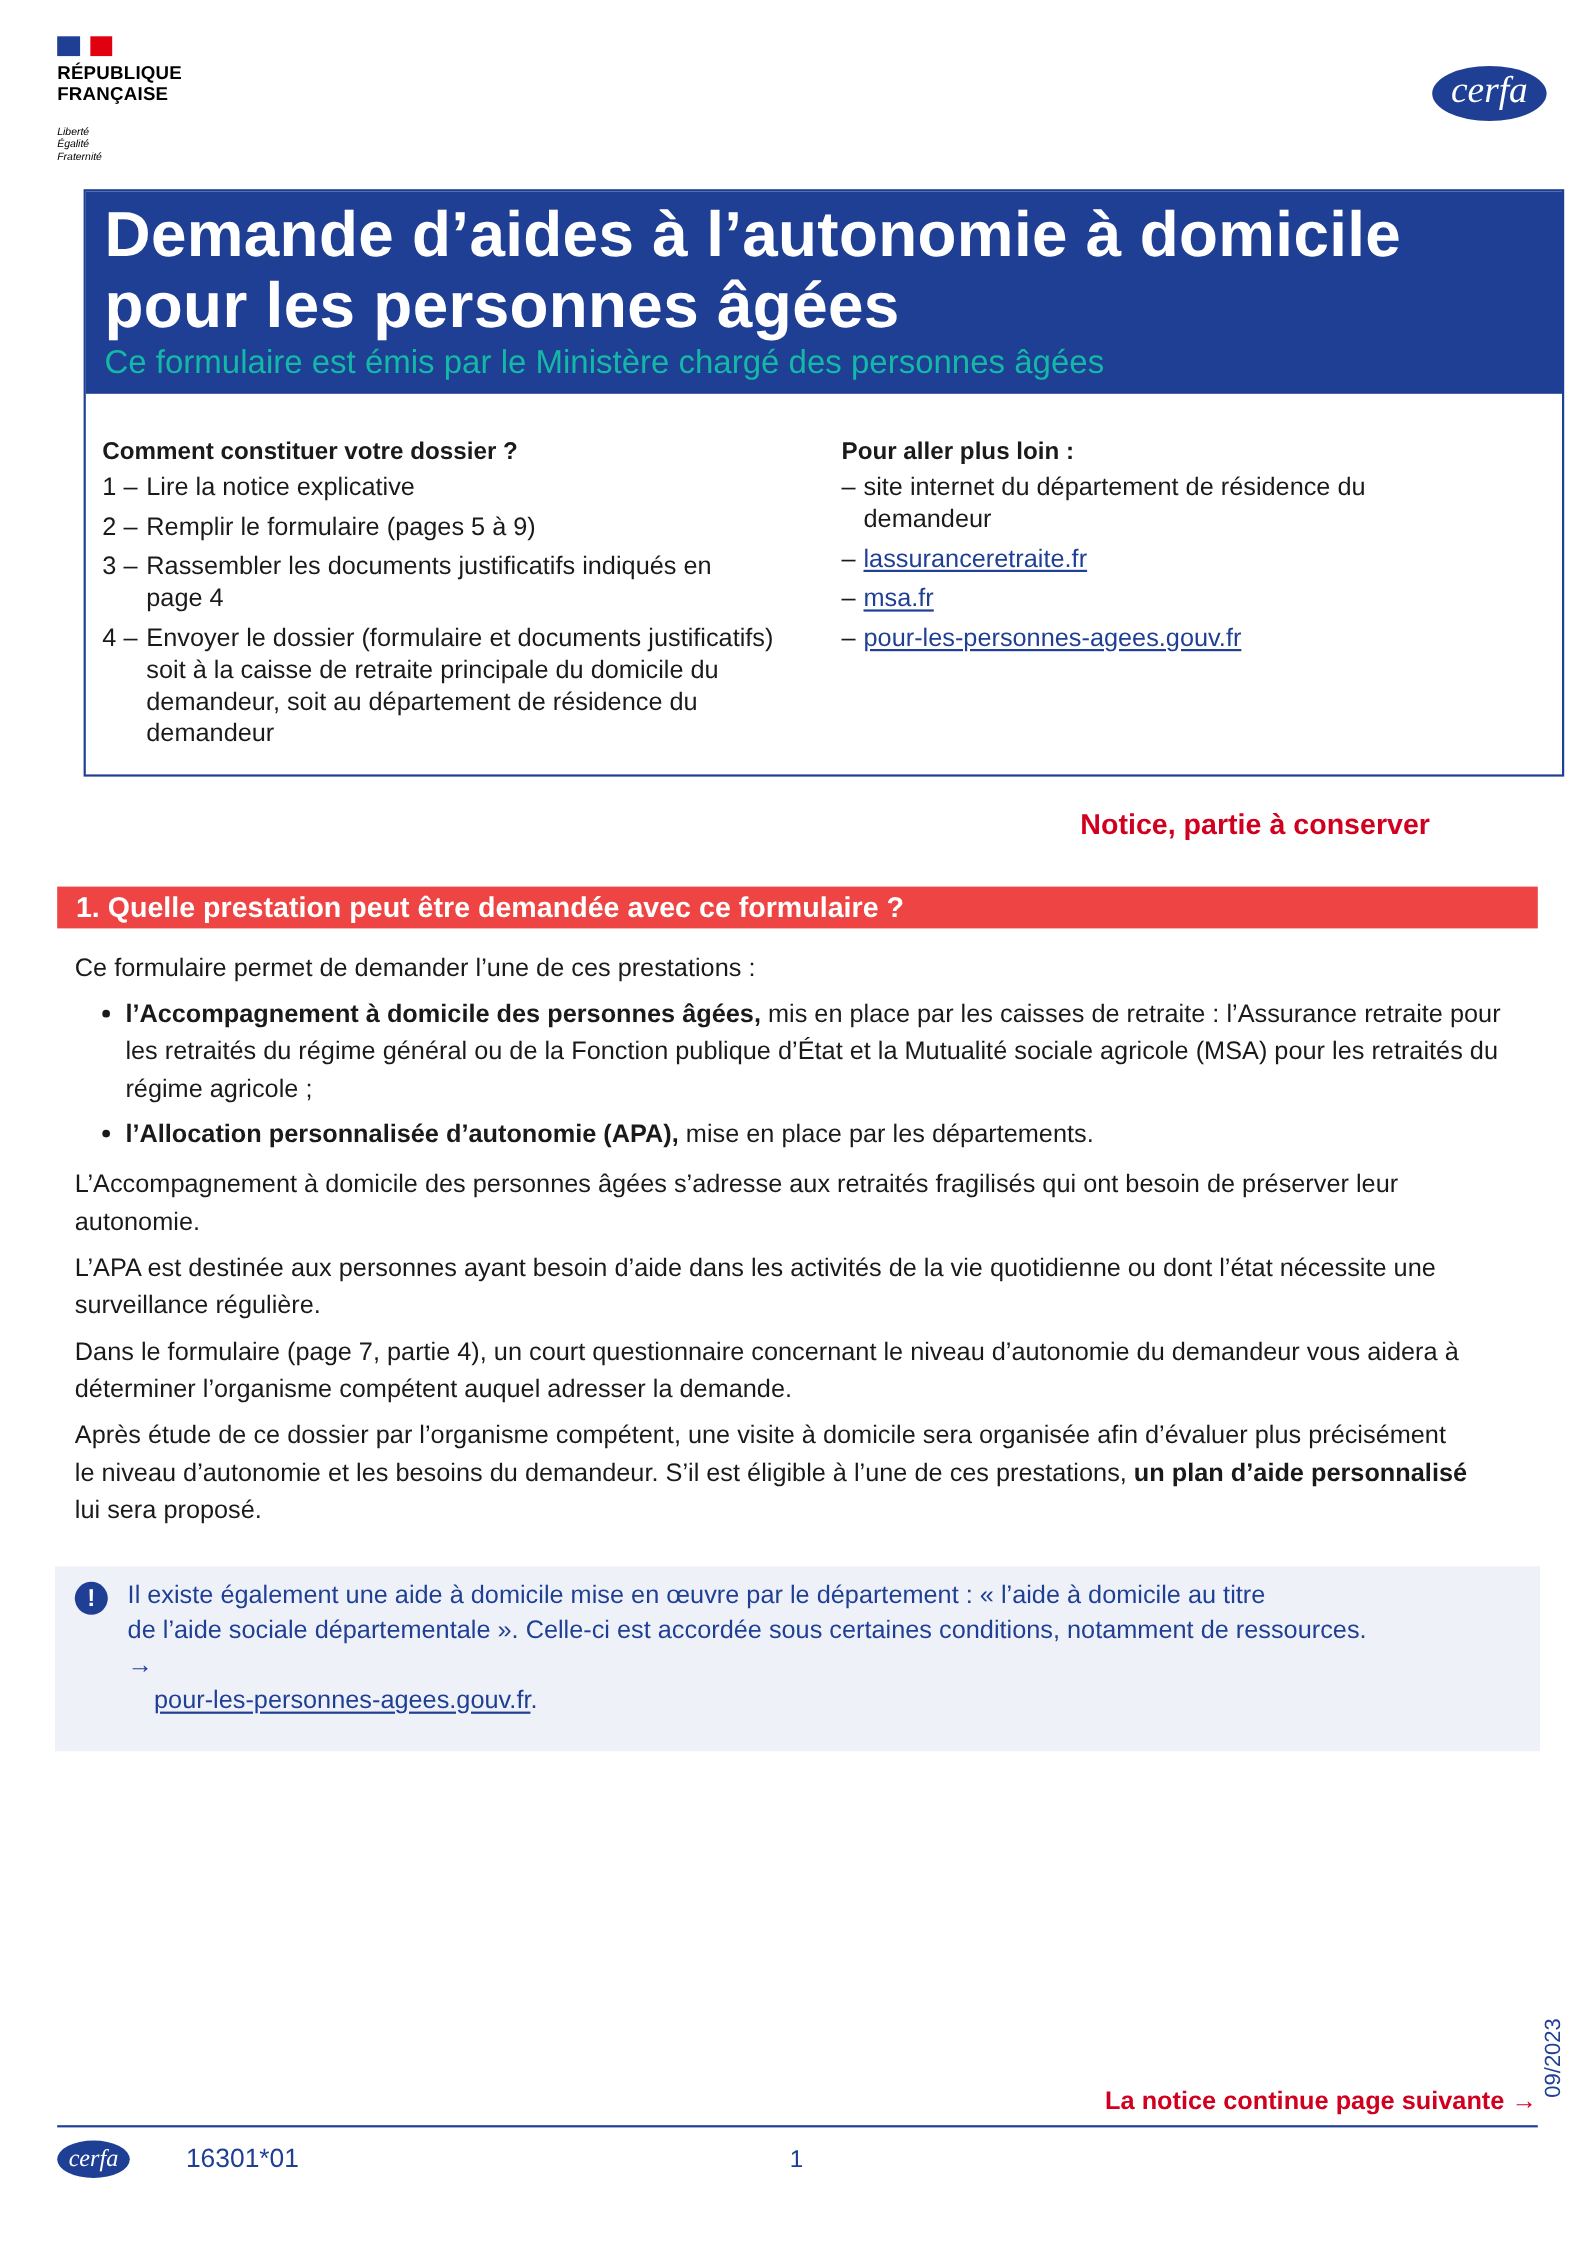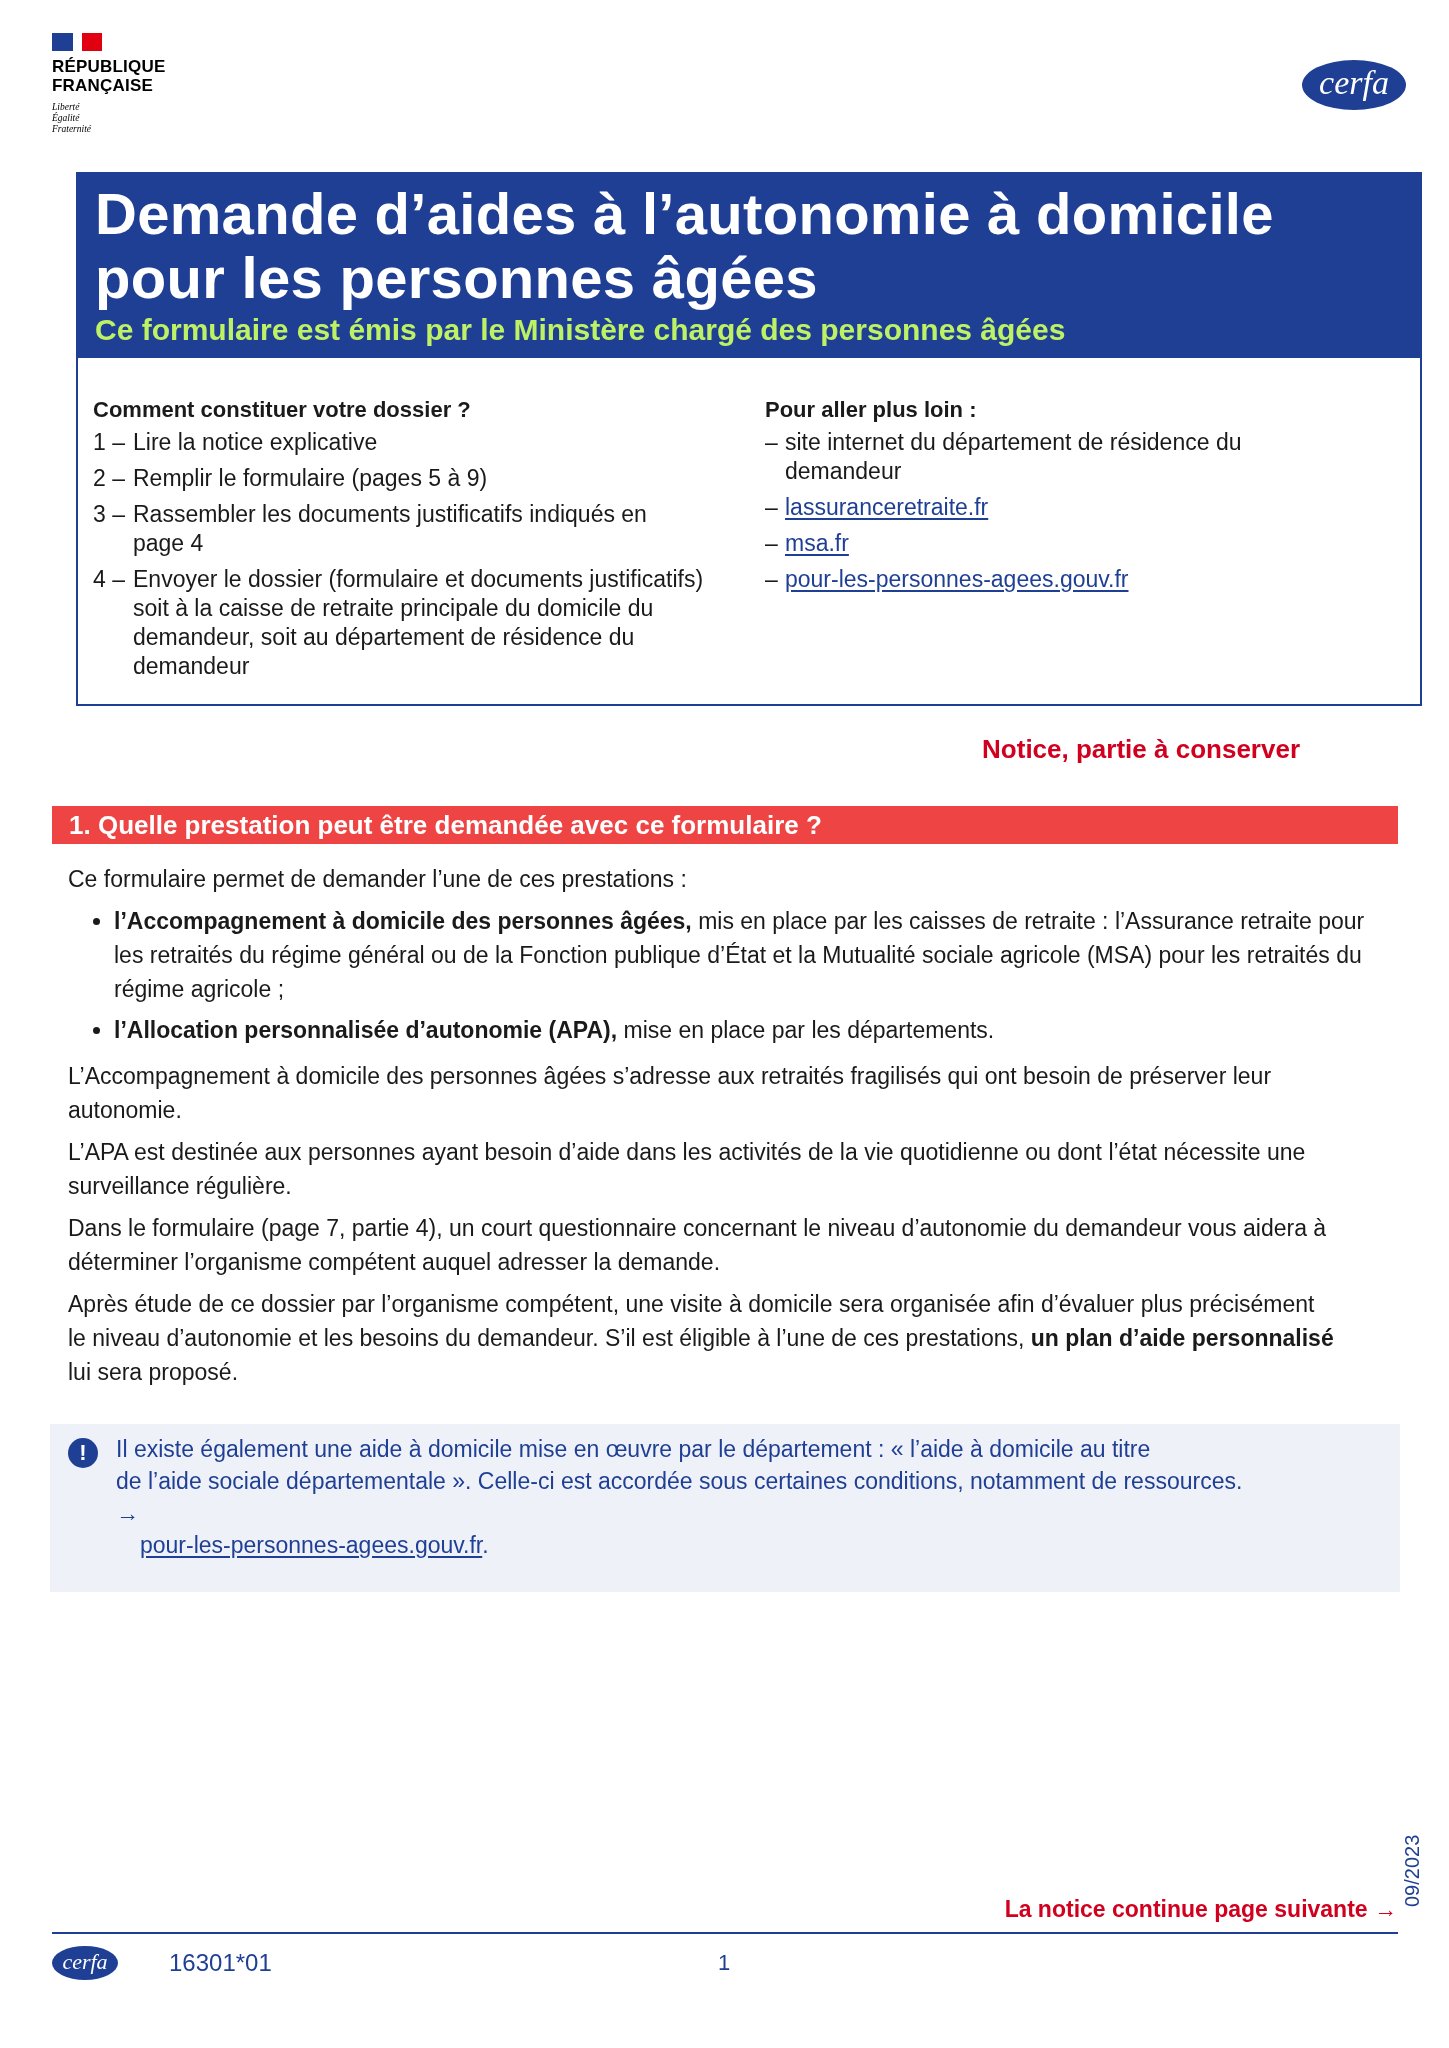--- a/index.html
+++ b/index.html
@@ -6,31 +6,31 @@
   body { width: 1449px; height: 2048px; position: relative; overflow: hidden;
          font-family: "Liberation Sans", "DejaVu Sans", sans-serif; color: #1e1e1e; }
 
   
   .rf-logo { position: absolute; left: 52px; top: 33px; }
   .rf-flag { width: 50px; height: 18px; display: flex; }
   .rf-flag .blue { width: 21px; background: #1f3f94; }
   .rf-flag .white { width: 9px; background: #ffffff; position: relative; }
   .rf-flag .red { width: 20px; background: #e1000f; }
   .rf-name { margin-top: 6px; font-weight: bold; font-size: 17px; line-height: 19px; color: #000; letter-spacing: 0.2px; }
-  .rf-motto { margin-top: 7px; font-family: Liberation Serif, serif; font-style: italic; font-size: 9.5px; line-height: 11px; color: #000; }
+  .rf-motto { margin-top: 20px; font-family: Liberation Sans, sans-serif; font-style: italic; font-size: 9.5px; line-height: 11px; color: #000; }
 
   .cerfa-logo { position: absolute; left: 1302px; top: 60px; width: 104px; height: 50px; border-radius: 50%;
                 background: #1f3f94; display: flex; align-items: center; justify-content: center; }
   .cerfa-logo span { font-family: "Liberation Serif", serif; font-style: italic; color: #fff; font-size: 34px; line-height: 1; margin-top: -4px; }
 
   
   .title-box { position: absolute; left: 52px; top: 172px; width: 1346px; border: 2px solid #1f3f94; box-sizing: border-box; margin-left: 24px; }
   .title-band { background: #1f3f94; padding: 8px 16px 10px 17px; }
   .title-band h1 { margin: 0; color: #fff; font-size: 58px; line-height: 64px; font-weight: bold; letter-spacing: 0.3px; }
-  .title-band .subtitle { color: #bef264; font-size: 30px; line-height: 36px; font-weight: bold; margin-top: 2px; }
+  .title-band .subtitle { color: #14b8a6; font-size: 30px; line-height: 36px; font-weight: normal; margin-top: 2px; }
 
   .title-body { display: flex; padding: 38px 28px 16px 15px; }
   .col-left { width: 672px; }
   .col-right { flex: 1; }
   .box-heading { font-weight: bold; font-size: 22px; line-height: 28px; margin-bottom: 4px; color: #1a1a1a; }
   .step { font-size: 23px; line-height: 29px; display: flex; margin-bottom: 7px; color: #1a1a1a; }
   .step .num { width: 40px; flex-shrink: 0; white-space: nowrap; }
   .more-item { font-size: 23px; line-height: 29px; display: flex; margin-bottom: 7px; color: #1a1a1a; }
   .more-item .dash { width: 20px; flex-shrink: 0; }
   .link { color: #1f3f94; text-decoration: underline; text-underline-offset: 3px; cursor: pointer; }

